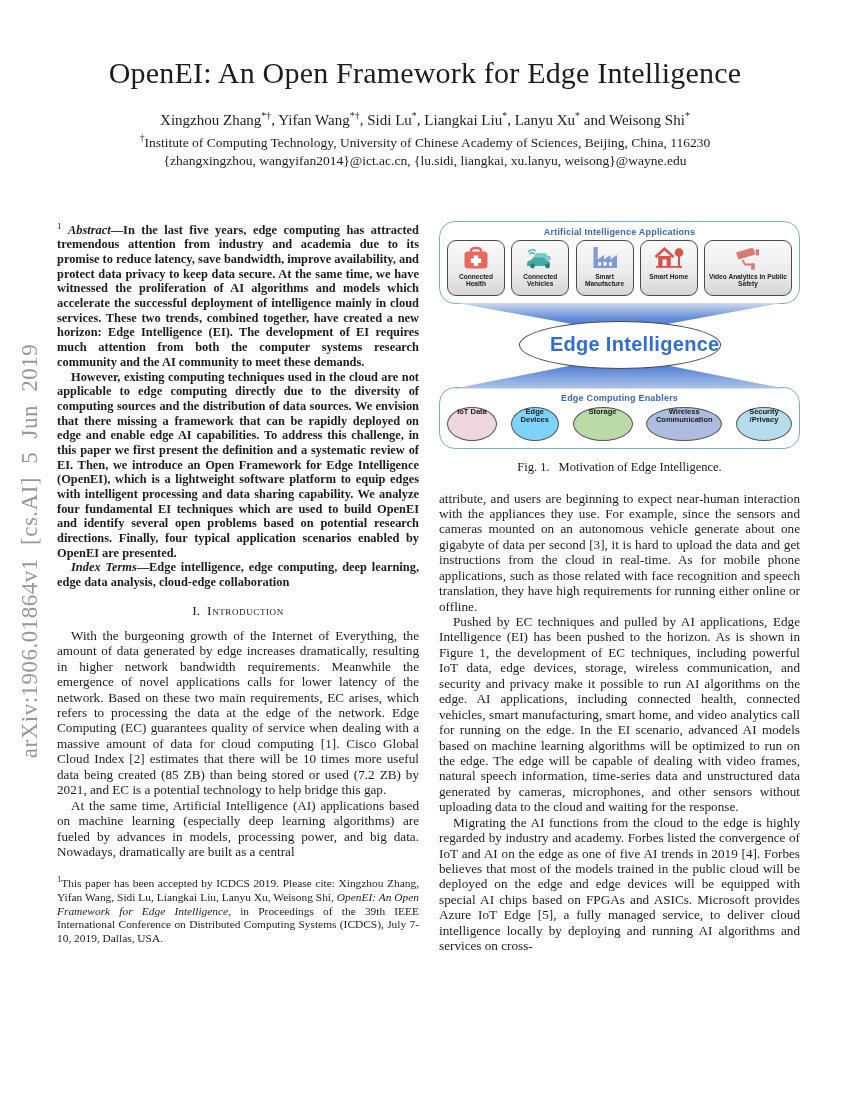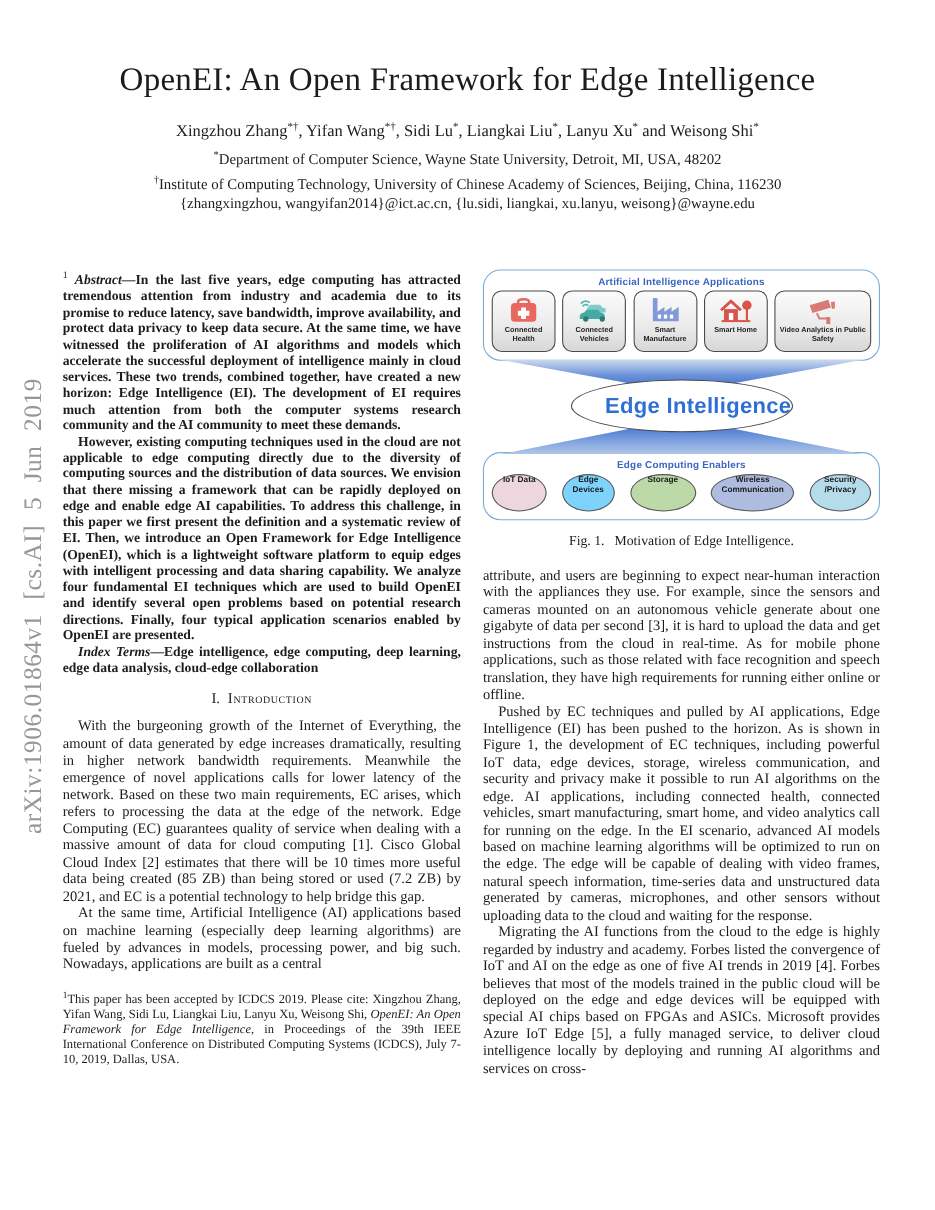--- a/index.html
+++ b/index.html
@@ -78,35 +78,34 @@
 <div class="page">
 
   <div class="arxiv">arXiv:1906.01864v1 [cs.AI] 5 Jun 2019</div>
 
   <div class="title">OpenEI: An Open Framework for Edge Intelligence</div>
 
   <div class="authors">
     <span><span>Xingzhou Zhang</span><sup>*†</sup><span>, </span></span><span><span>Yifan Wang</span><sup>*†</sup><span>, </span></span><span><span>Sidi Lu</span><sup>*</sup><span>, </span></span><span><span>Liangkai Liu</span><sup>*</sup><span>, </span></span><span><span>Lanyu Xu</span><sup>*</sup><span> and </span></span><span><span>Weisong Shi</span><sup>*</sup><span></span></span>
   </div>
 
-  <div class="affil"><sup>*</sup><span>Department of Computer Science, Wayne State University, Detroit, MI, USA, 48202</span></div>
   <div class="affil" style="margin-top:0;"><sup>†</sup><span>Institute of Computing Technology, University of Chinese Academy of Sciences, Beijing, China, 116230</span></div>
   <div class="emails">{zhangxingzhou, wangyifan2014}@ict.ac.cn, {lu.sidi, liangkai, xu.lanyu, weisong}@wayne.edu</div>
 
   <div class="cols">
 
     <div class="col-left">
       <p class="abs"><sup>1</sup> <span class="lead">Abstract</span><span>—In the last five years, edge computing has attracted tremendous attention from industry and academia due to its promise to reduce latency, save bandwidth, improve availability, and protect data privacy to keep data secure. At the same time, we have witnessed the proliferation of AI algorithms and models which accelerate the successful deployment of intelligence mainly in cloud services. These two trends, combined together, have created a new horizon: Edge Intelligence (EI). The development of EI requires much attention from both the computer systems research community and the AI community to meet these demands.</span></p>
       <p class="abs indent">However, existing computing techniques used in the cloud are not applicable to edge computing directly due to the diversity of computing sources and the distribution of data sources. We envision that there missing a framework that can be rapidly deployed on edge and enable edge AI capabilities. To address this challenge, in this paper we first present the definition and a systematic review of EI. Then, we introduce an Open Framework for Edge Intelligence (OpenEI), which is a lightweight software platform to equip edges with intelligent processing and data sharing capability. We analyze four fundamental EI techniques which are used to build OpenEI and identify several open problems based on potential research directions. Finally, four typical application scenarios enabled by OpenEI are presented.</p>
       <p class="abs indent"><span class="lead">Index Terms</span><span>—Edge intelligence, edge computing, deep learning, edge data analysis, cloud-edge collaboration</span></p>
 
       <div class="sec-head"><span class="num">I.</span><span class="sc">Introduction</span></div>
 
       <p class="body-p indent">With the burgeoning growth of the Internet of Everything, the amount of data generated by edge increases dramatically, resulting in higher network bandwidth requirements. Meanwhile the emergence of novel applications calls for lower latency of the network. Based on these two main requirements, EC arises, which refers to processing the data at the edge of the network. Edge Computing (EC) guarantees quality of service when dealing with a massive amount of data for cloud computing [1]. Cisco Global Cloud Index [2] estimates that there will be 10 times more useful data being created (85 ZB) than being stored or used (7.2 ZB) by 2021, and EC is a potential technology to help bridge this gap.</p>
-      <p class="body-p indent">At the same time, Artificial Intelligence (AI) applications based on machine learning (especially deep learning algorithms) are fueled by advances in models, processing power, and big such. Nowadays, applications are built as a central</p>
+      <p class="body-p indent">At the same time, Artificial Intelligence (AI) applications based on machine learning (especially deep learning algorithms) are fueled by advances in models, processing power, and big data. Nowadays, dramatically are built as a central</p>
 
       <div class="footnote"><sup>1</sup><span>This paper has been accepted by ICDCS 2019. Please cite: Xingzhou Zhang, Yifan Wang, Sidi Lu, Liangkai Liu, Lanyu Xu, Weisong Shi, </span><i>OpenEI: An Open Framework for Edge Intelligence</i><span>, in Proceedings of the 39th IEEE International Conference on Distributed Computing Systems (ICDCS), July 7-10, 2019, Dallas, USA.</span></div>
     </div>
 
     <div class="col-right">
 
       <div class="figwrap">
 
         <div class="ai-box">
           <div class="box-title">Artificial Intelligence Applications</div>

